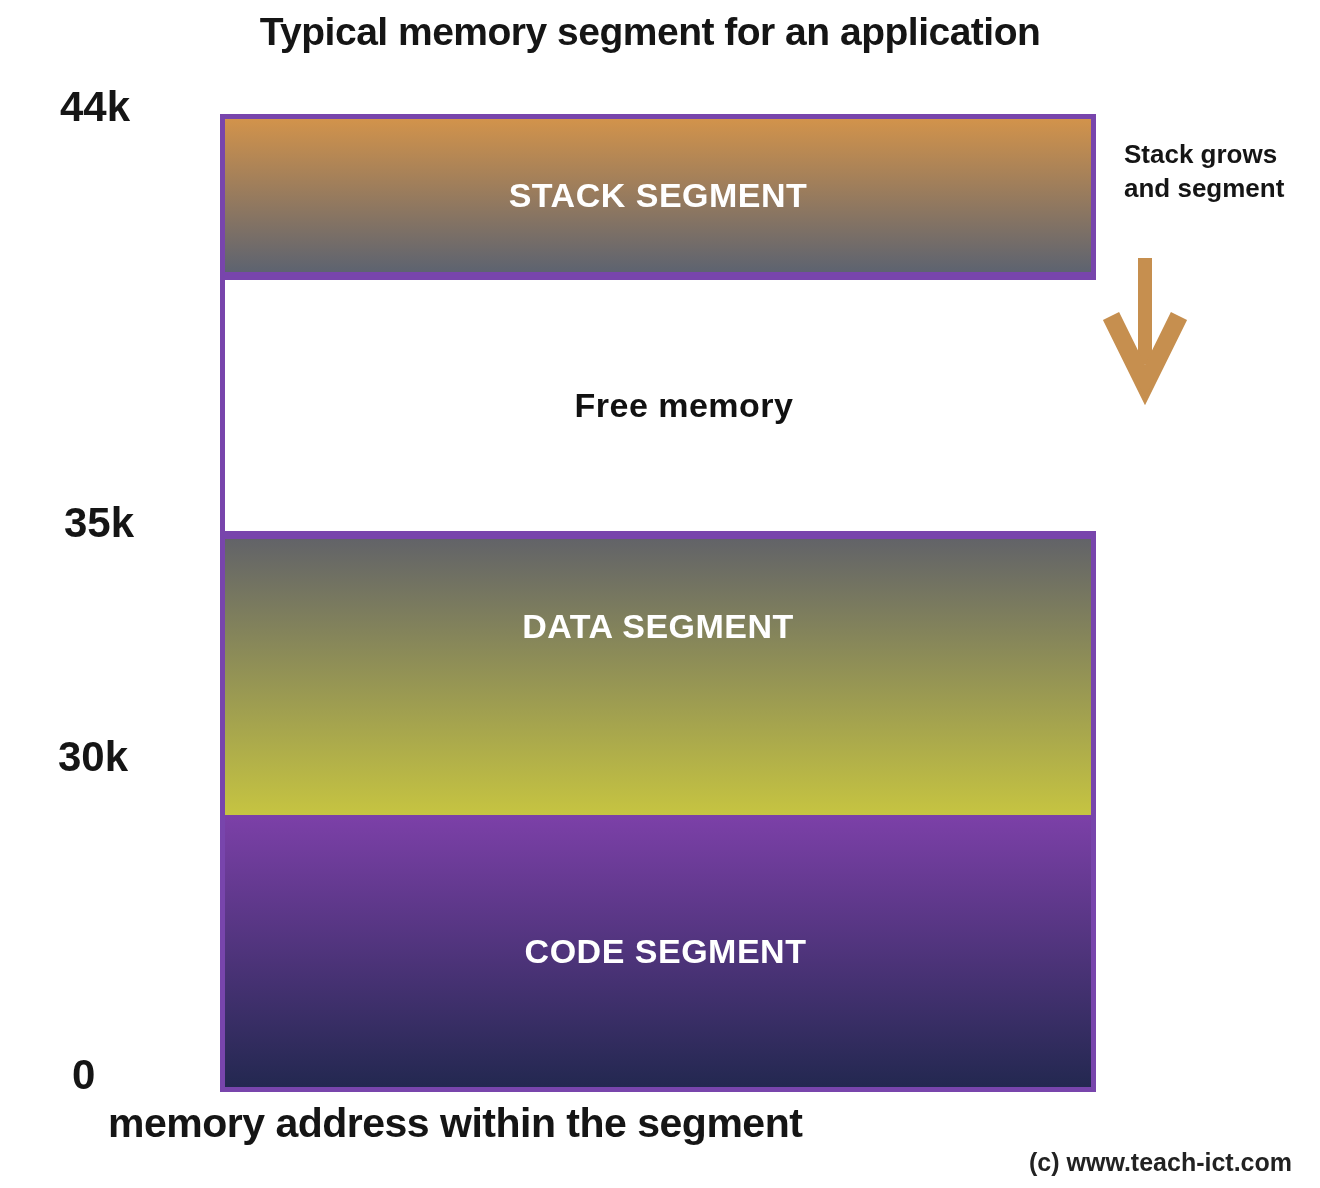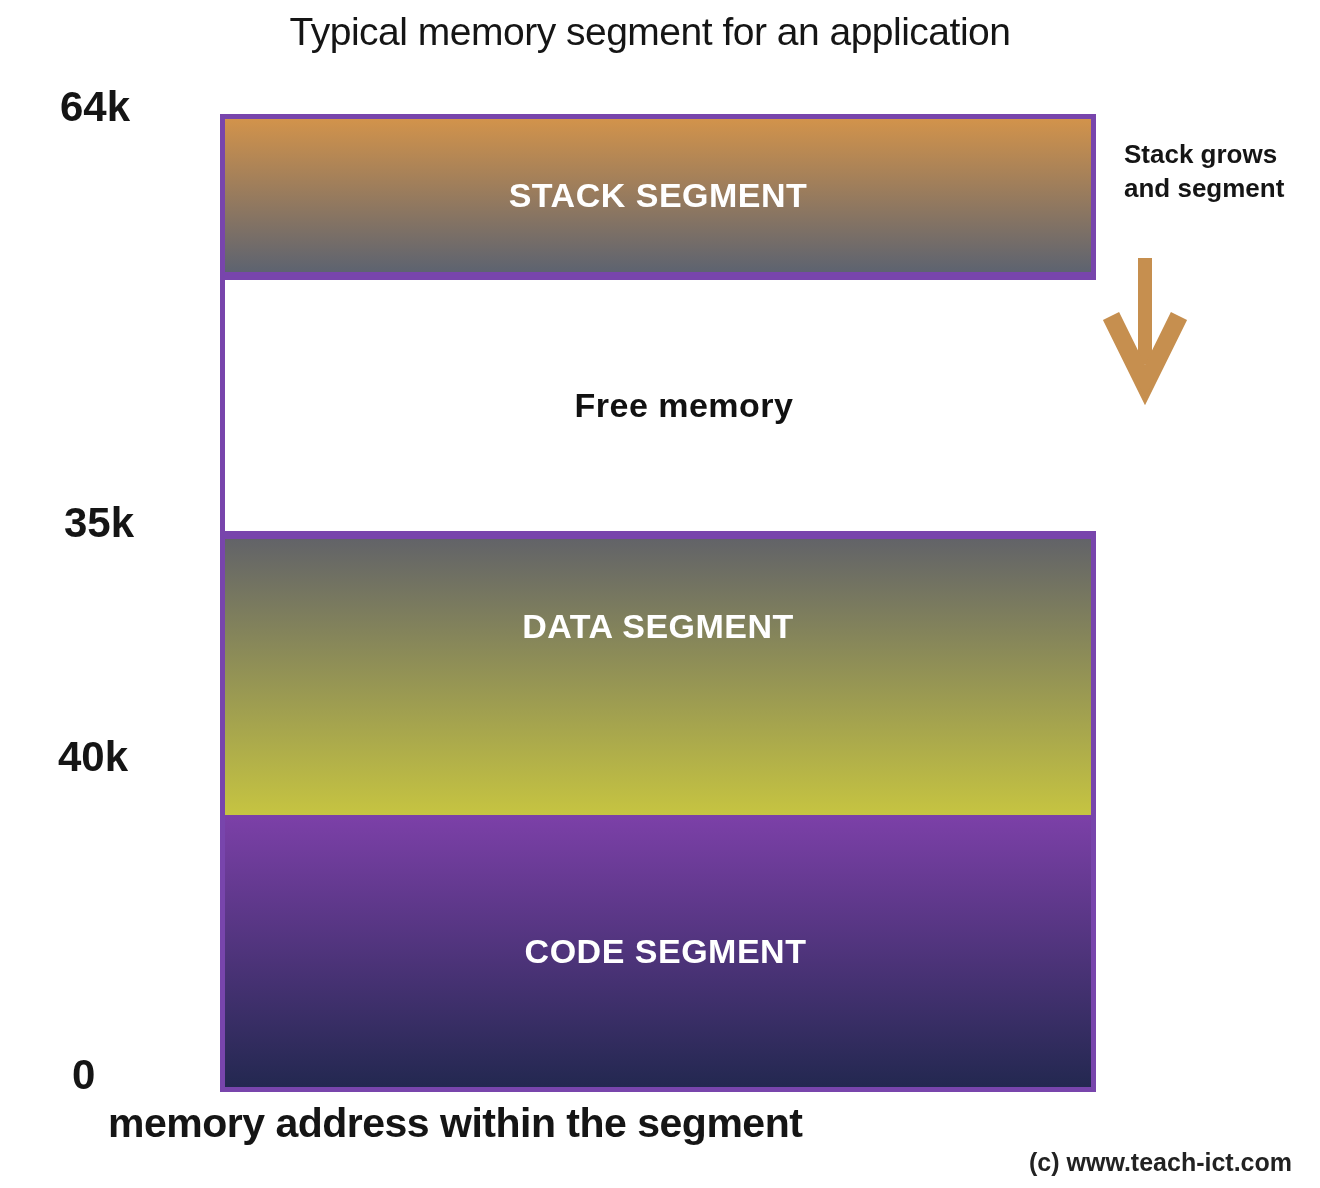--- a/index.html
+++ b/index.html
@@ -15,21 +15,21 @@
     background: #ffffff;
     overflow: hidden;
   }
   .title {
     position: absolute;
     left: 200px;
     top: 10px;
     width: 900px;
     text-align: center;
     font-size: 39px;
-    font-weight: 400;
+    font-weight: 700;
     letter-spacing: -0.5px;
     color: #151515;
   }
   .memory-box {
     position: absolute;
     left: 220px;
     top: 114px;
     width: 876px;
     height: 978px;
     border: 5px solid #7845AC;
@@ -128,23 +128,23 @@
     <div class="segment seg-data" style="background: linear-gradient(rgb(98, 99, 104), rgb(198, 196, 65));">
       <span class="seg-label" style="color: rgb(255, 255, 255);">DATA SEGMENT</span>
     </div>
 
     <div class="segment seg-code" style="background: linear-gradient(rgb(124, 64, 168), rgb(35, 40, 80));">
       <span class="seg-label" style="color: rgb(255, 255, 255);">CODE SEGMENT</span>
     </div>
 
   </div>
 
-  <div class="tick-label tick-64k">64k</div>
+  <div class="tick-label tick-64k">44k</div>
   <div class="tick-label tick-35k">35k</div>
-  <div class="tick-label tick-20k">40k</div>
+  <div class="tick-label tick-20k">30k</div>
   <div class="tick-label tick-0">0</div>
 
   <div class="annotation">
     <div>Stack grows</div>
     <div>and segment</div>
   </div>
 
   <div class="arrow-wrap">
     <svg width="96" height="160" viewBox="0 0 96 160" xmlns="http://www.w3.org/2000/svg">
       <line x1="47" y1="6" x2="47" y2="112" stroke-width="14" stroke="#C68F4F"></line>

